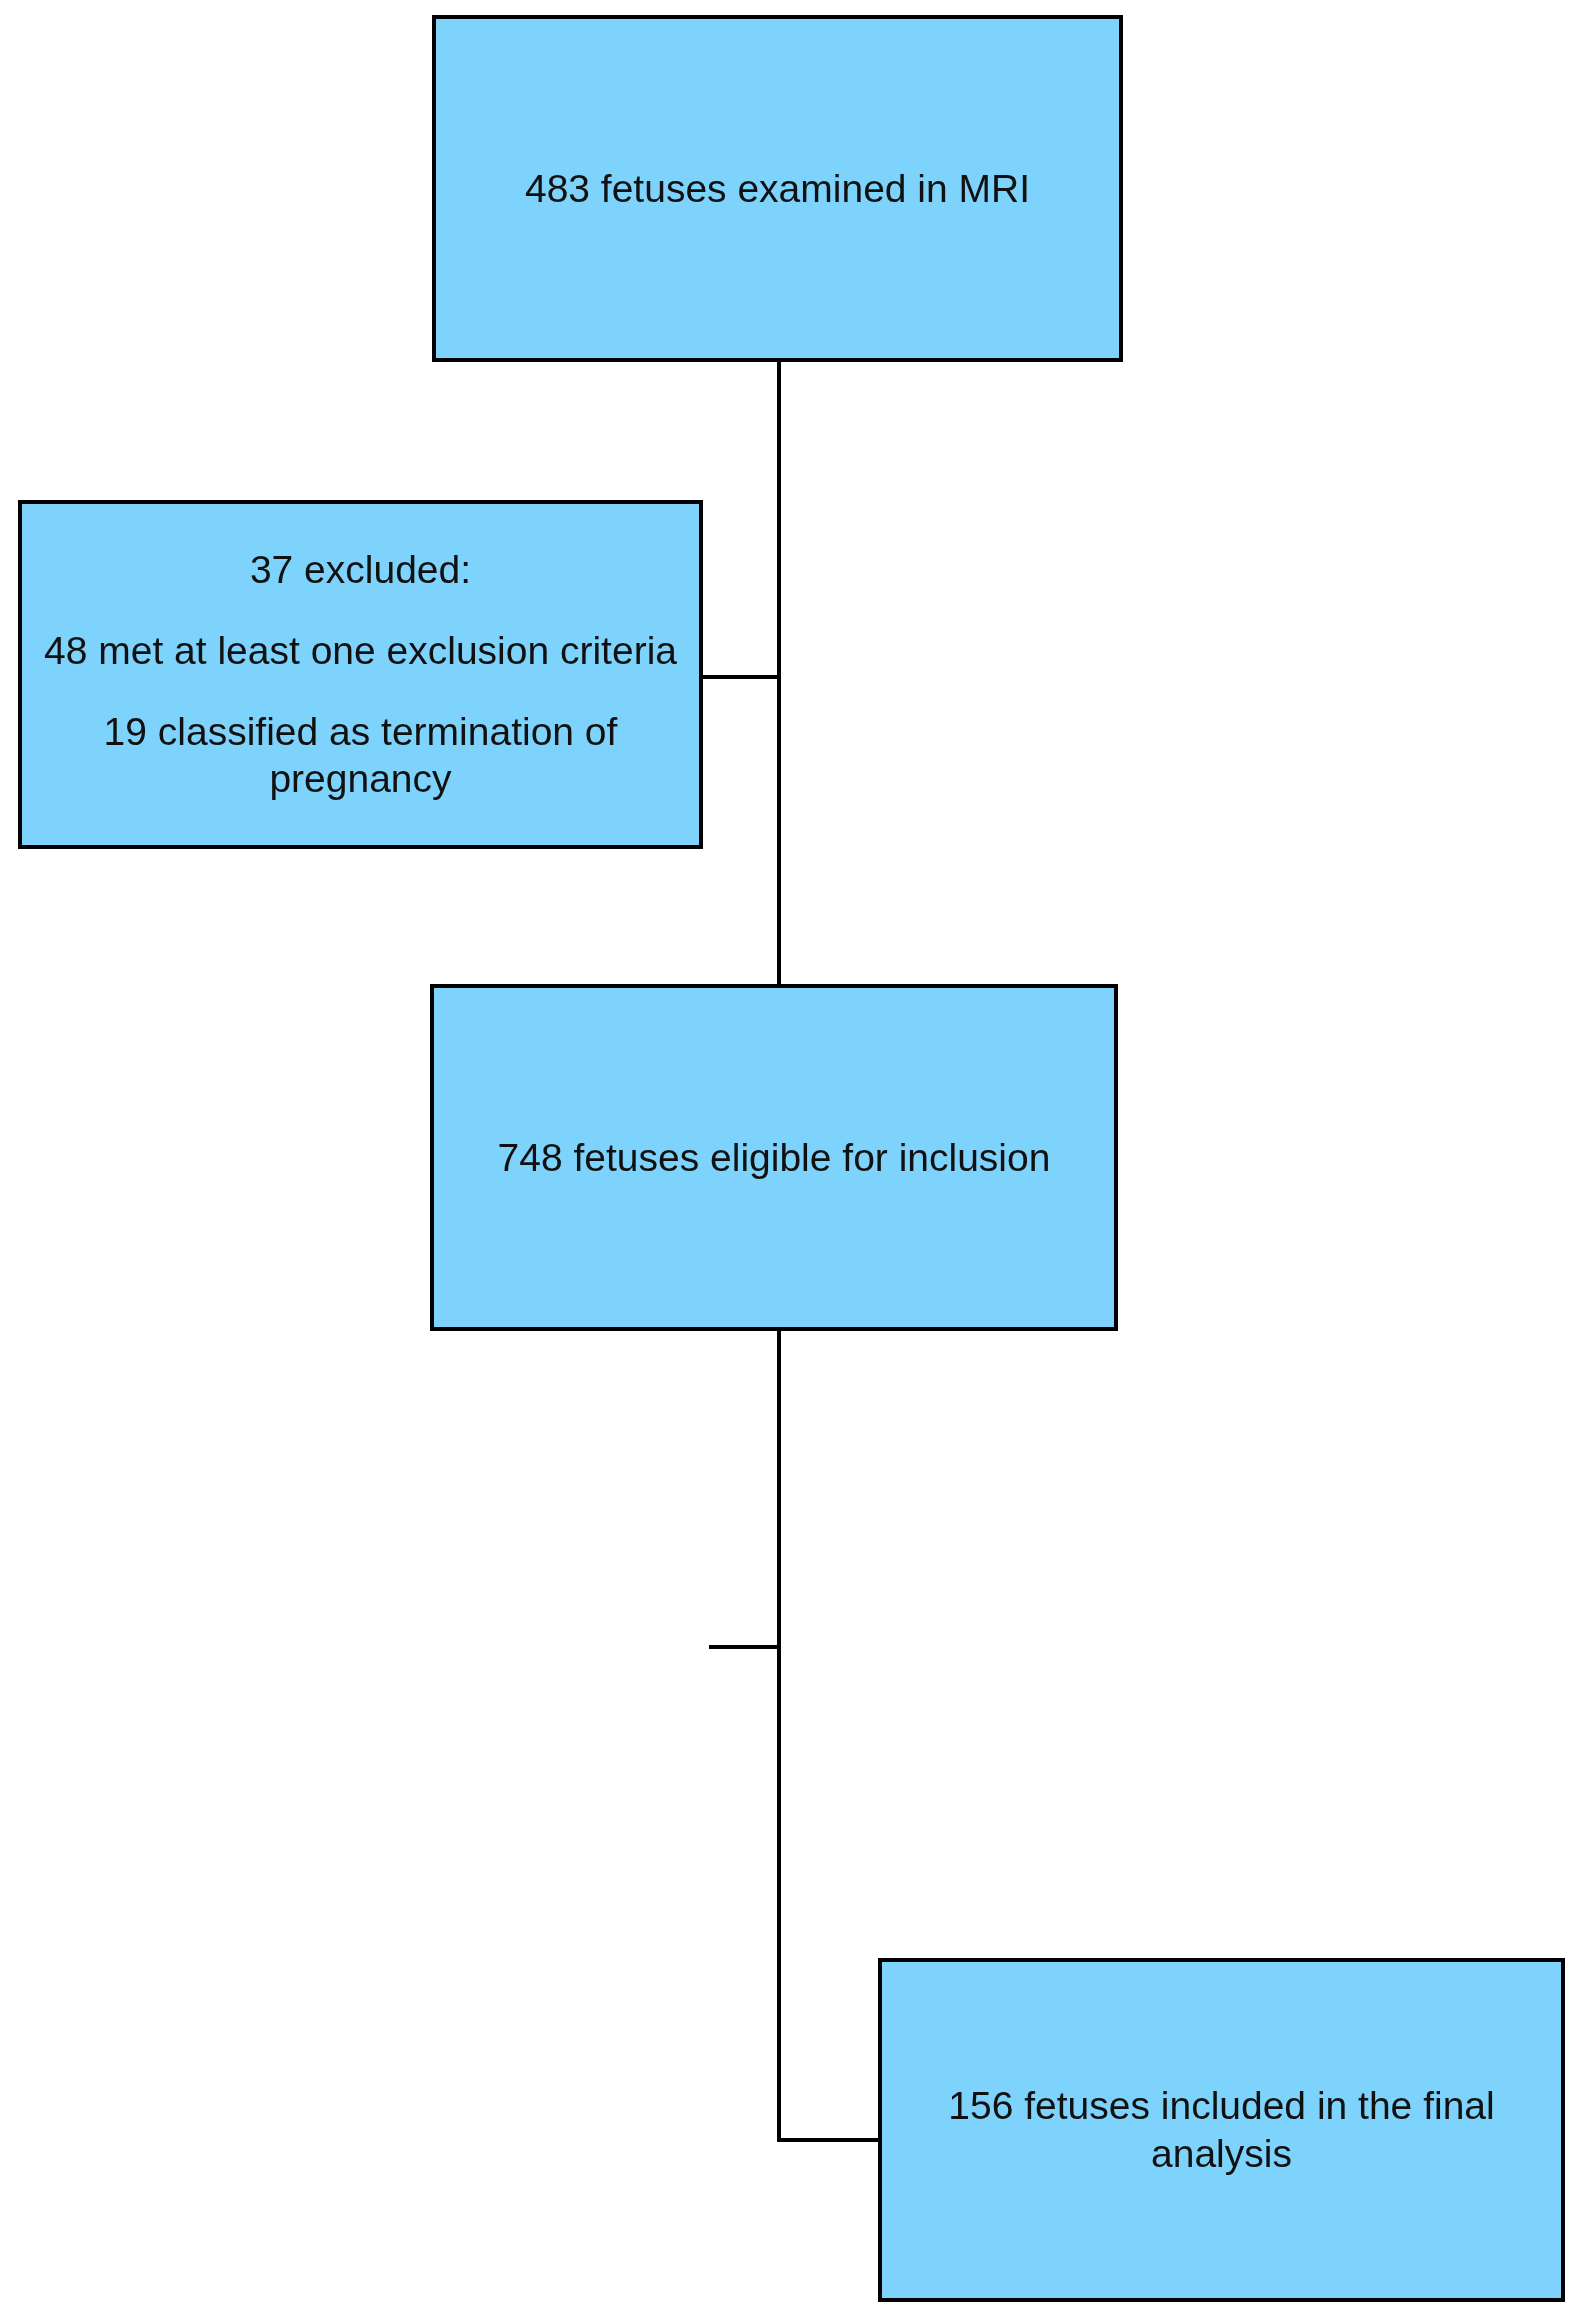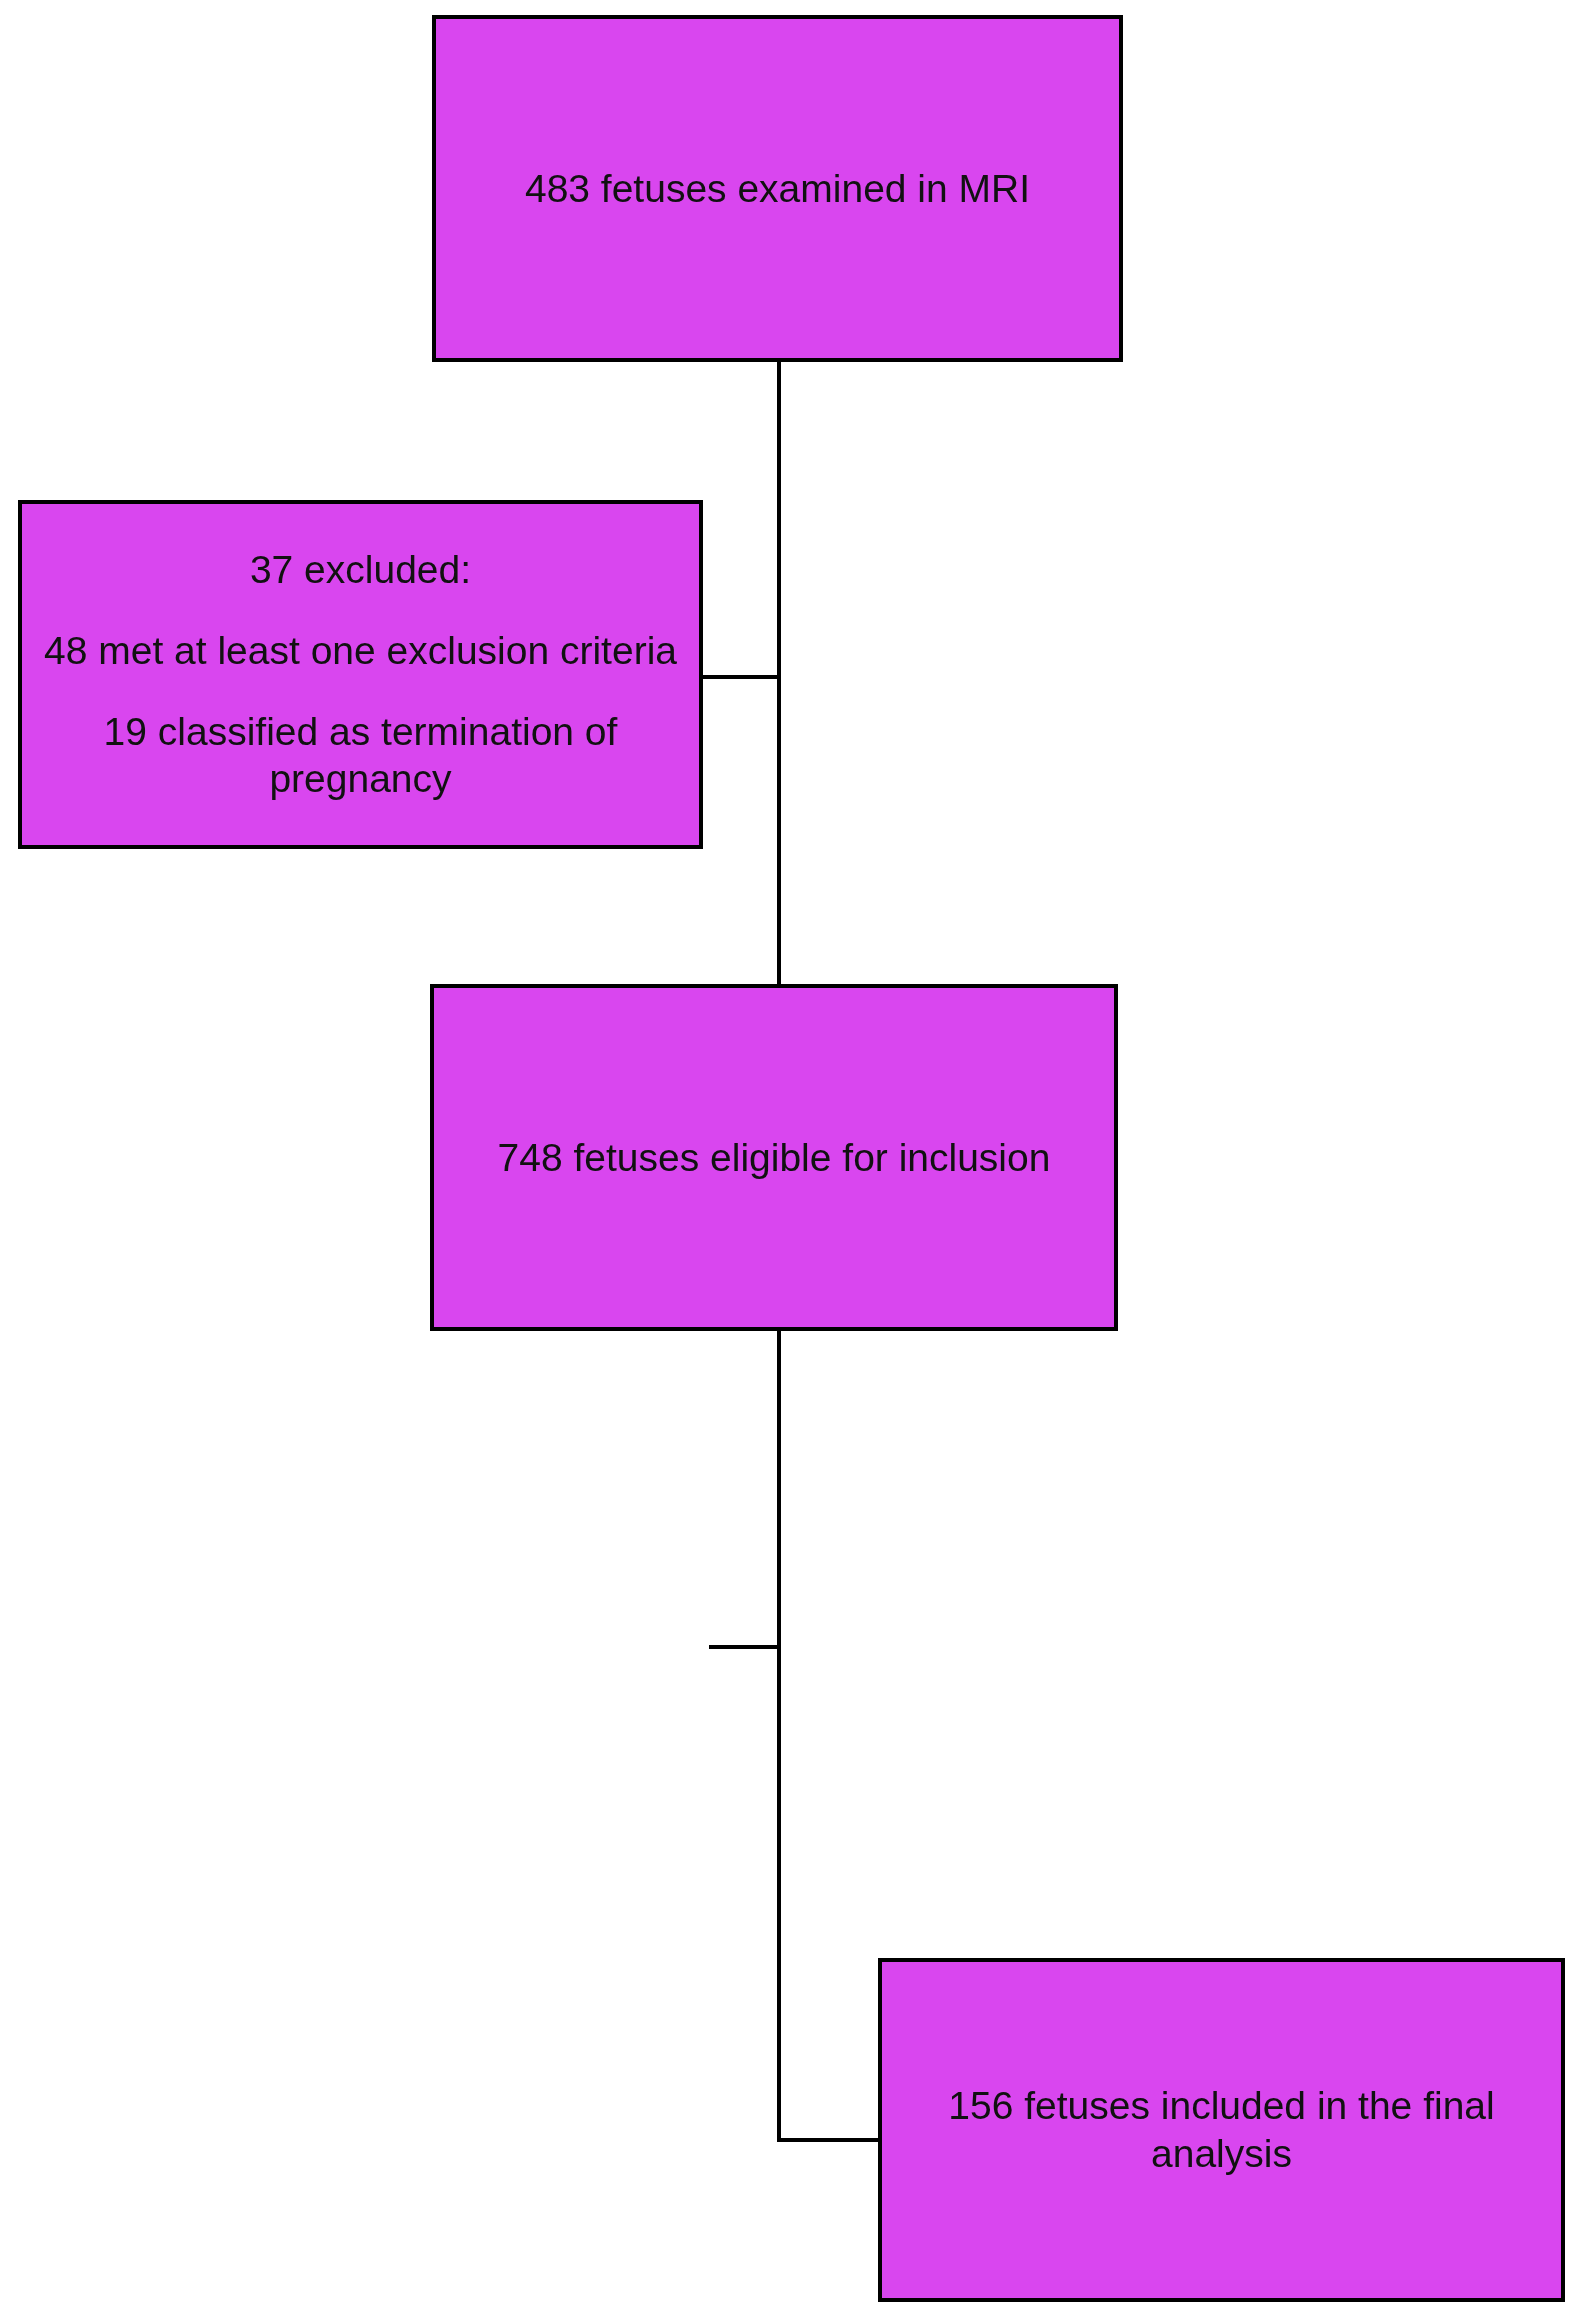--- a/index.html
+++ b/index.html
@@ -12,21 +12,21 @@
     width: 1575px;
     height: 2319px;
     background: #ffffff;
     font-family: "Liberation Sans", sans-serif;
     color: #111111;
   }
   .node {
     position: absolute;
     box-sizing: border-box;
     border: 4.1px solid #000000;
-    background: #d946ef;
+    background: #7dd3fc;
     display: flex;
     flex-direction: column;
     align-items: center;
     justify-content: center;
     text-align: center;
     font-size: 39px;
     line-height: 1.22;
     padding: 6px 8.3px;
   }
   .node p {

